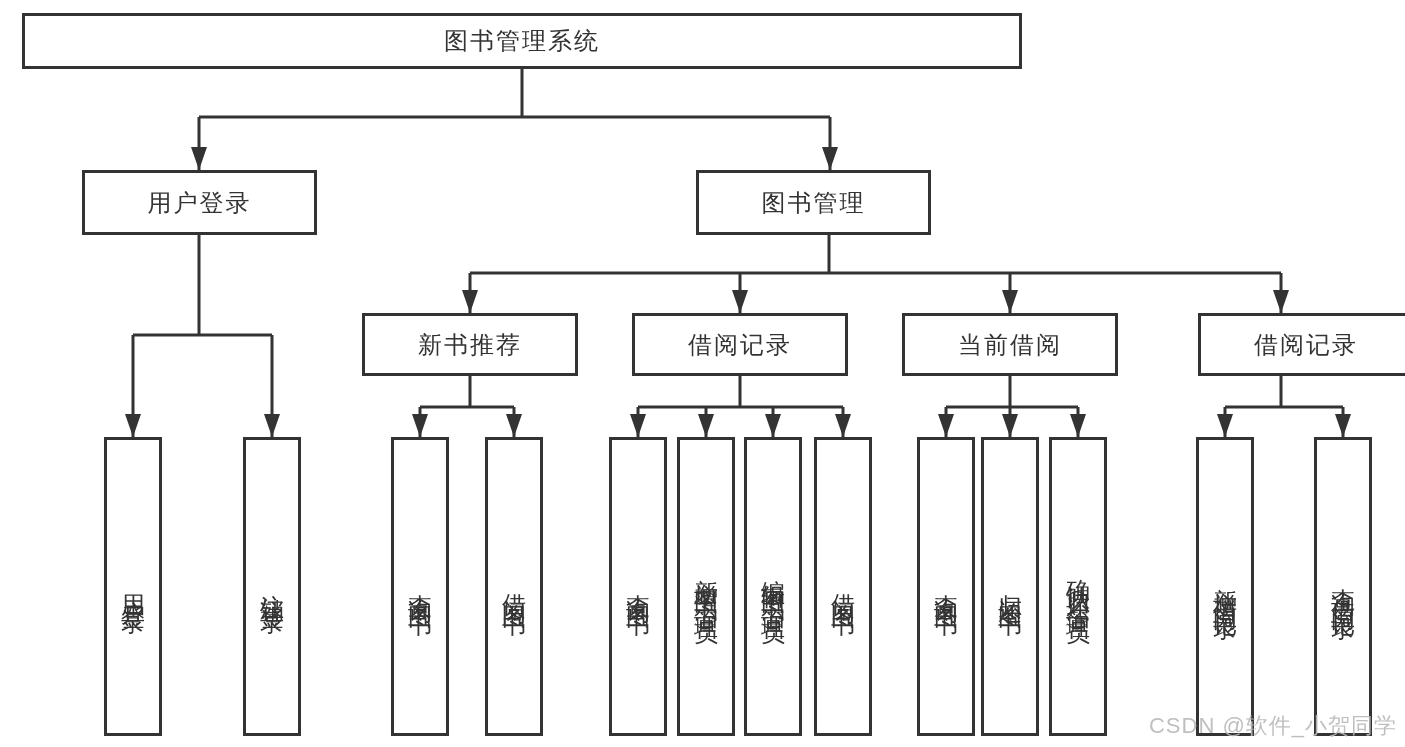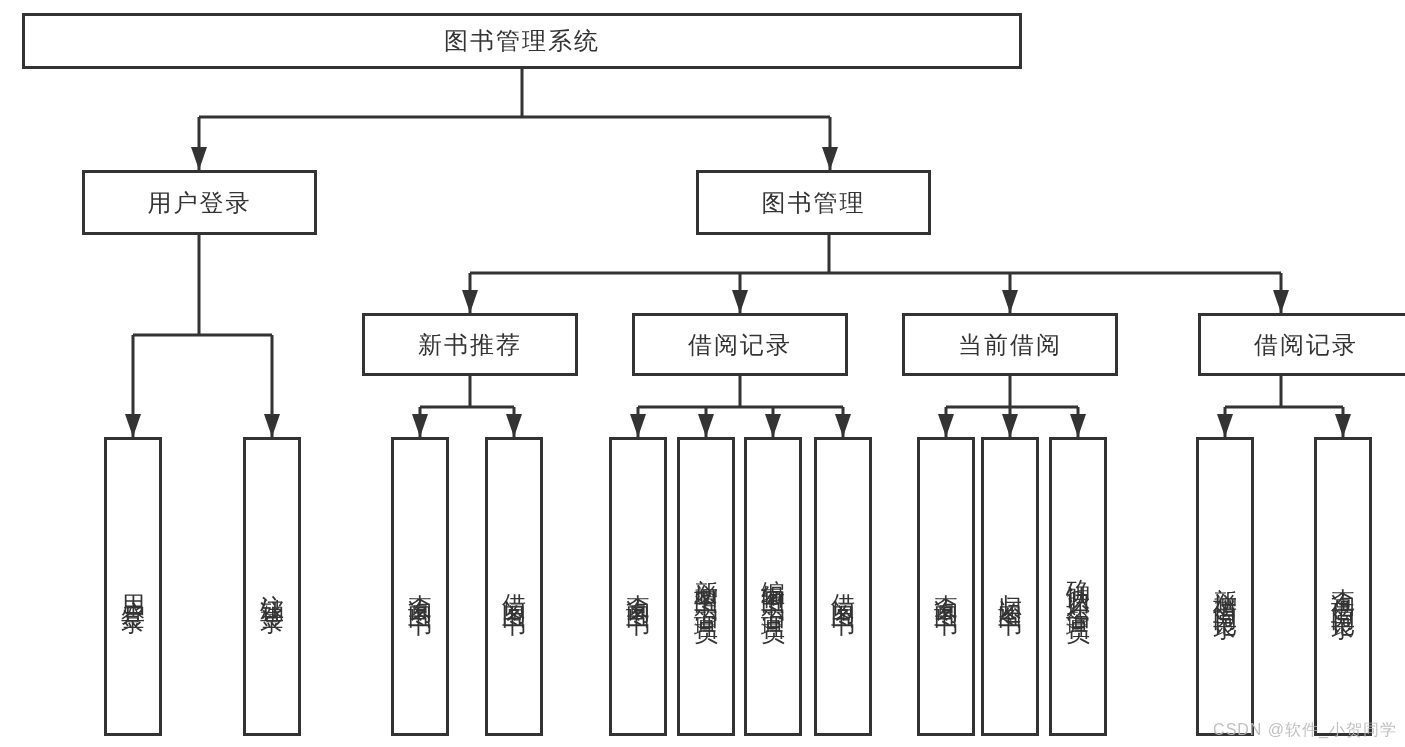--- a/index.html
+++ b/index.html
@@ -50,21 +50,21 @@
     text-orientation: mixed;
     letter-spacing: 6px;
     font-size: 24px;
     line-height: 1;
     white-space: normal;
   }
   .watermark {
     position: absolute;
     right: 8px;
     bottom: 6px;
-    font-size: 16px;
+    font-size: 22px;
     letter-spacing: 1px;
     color: var(--watermark);
     opacity: 0.9;
   }
 </style>
 </head>
 <body>
 
 <div class="canvas">
 

